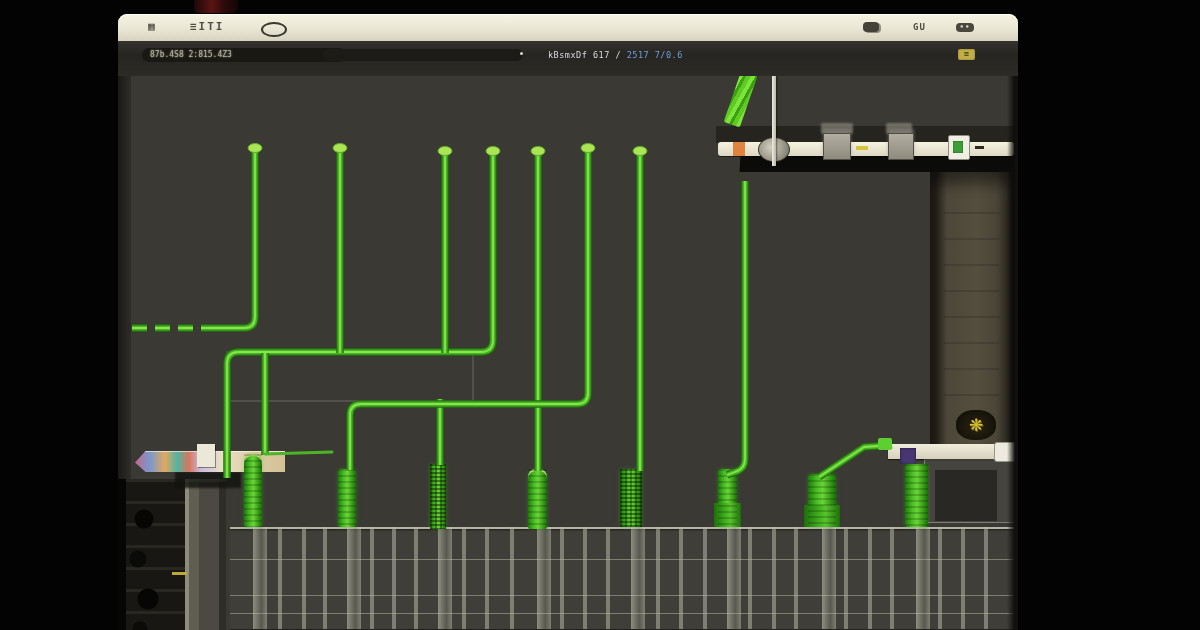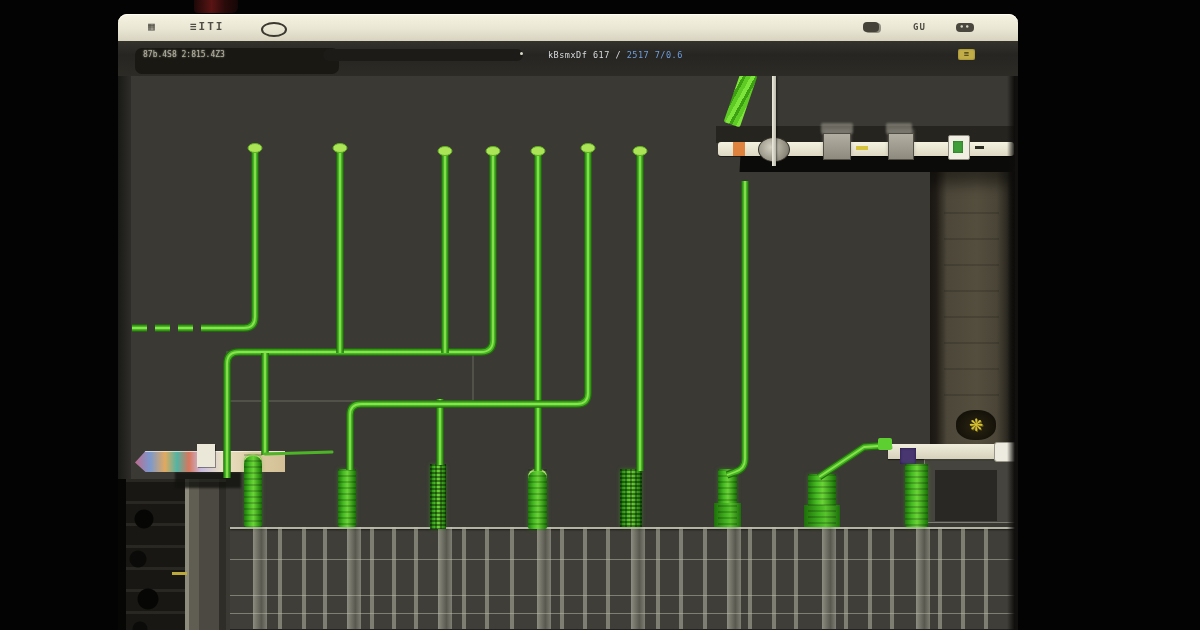--- a/index.html
+++ b/index.html
@@ -16,21 +16,21 @@
             box-shadow:inset 0 1px 0 #fffef4, 0 2px 2px rgba(0,0,0,.55);}
   .tb-icon{position:absolute;top:6px;height:14px;color:#35332b;font:bold 11px/14px "DejaVu Sans Mono",monospace;
            letter-spacing:1px;opacity:.85;}
   .tb-oval{position:absolute;top:8px;width:22px;height:11px;border:2.5px solid #3a382f;border-radius:50%;}
   .tb-blob{position:absolute;top:8px;width:16px;height:10px;background:#45423a;border-radius:4px;
            box-shadow:2px 1px 0 rgba(60,58,50,.5);}
   .tb-rect{position:absolute;top:9px;width:18px;height:9px;background:#4a473e;border-radius:4px;
            color:#d8d5c4;font:bold 7px/9px "DejaVu Sans",sans-serif;text-align:center;letter-spacing:1px;}
   .tabbar{position:absolute;left:0;top:27px;width:100%;height:35px;
           background:linear-gradient(180deg,#34322d,#262521 40%,#2c2b26);}
-  .pill{position:absolute;left:17px;top:7px;width:188px;height:26px;border-radius:7px;background:#191813;
+  .pill{position:absolute;left:24px;top:7px;width:188px;height:14px;border-radius:7px;background:#191813;
         color:#b5b2a2;font:8px/14px "DejaVu Sans Mono",monospace;padding:0 8px;white-space:nowrap;
         overflow:hidden;text-shadow:0 0 2px rgba(200,200,180,.8);filter:blur(.4px);}
   .pill-tail{position:absolute;left:205px;top:8px;width:200px;height:12px;border-radius:6px;background:#1c1b17;}
   .addr{position:absolute;left:430px;top:8px;font:8.5px/12px "DejaVu Sans Mono",monospace;letter-spacing:.5px;
         white-space:nowrap;filter:blur(.35px);}
   .addr .a1{color:#d8dade;} .addr .a2{color:#6f9fe0;}
   .status-dot{position:absolute;left:402px;top:11px;width:3px;height:3px;border-radius:50%;background:#d9d9c9;}
   .badge{position:absolute;left:840px;top:8px;width:17px;height:11px;border-radius:2px;background:#c2ae48;
          box-shadow:inset 0 0 2px #7a6c20;color:#3a3410;font:bold 7px/11px "DejaVu Sans",sans-serif;text-align:center;}
   

